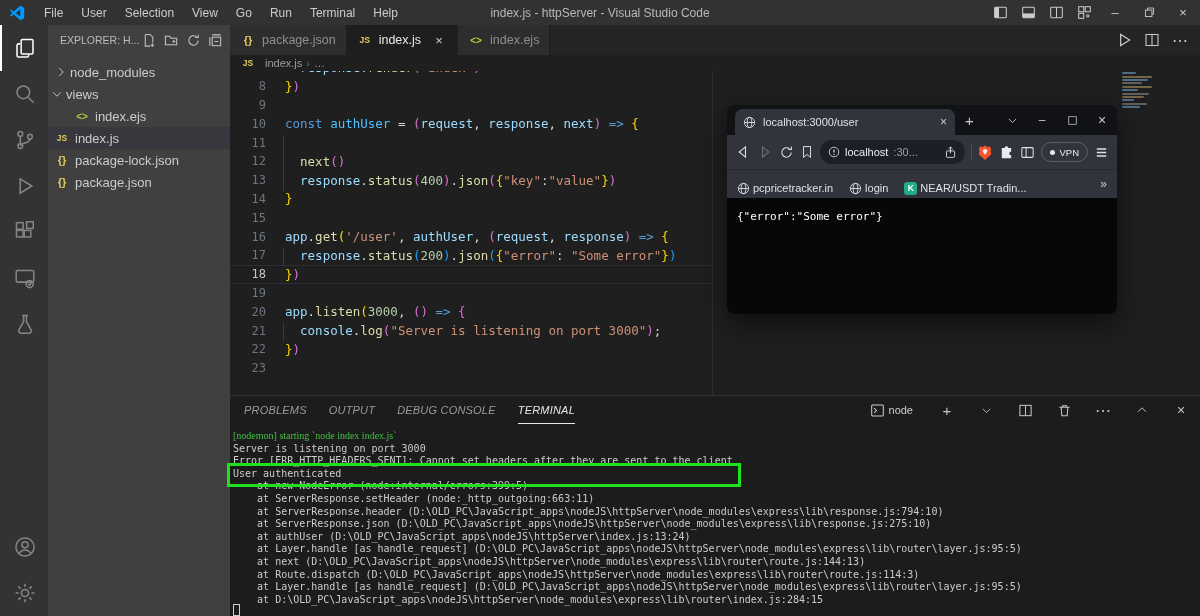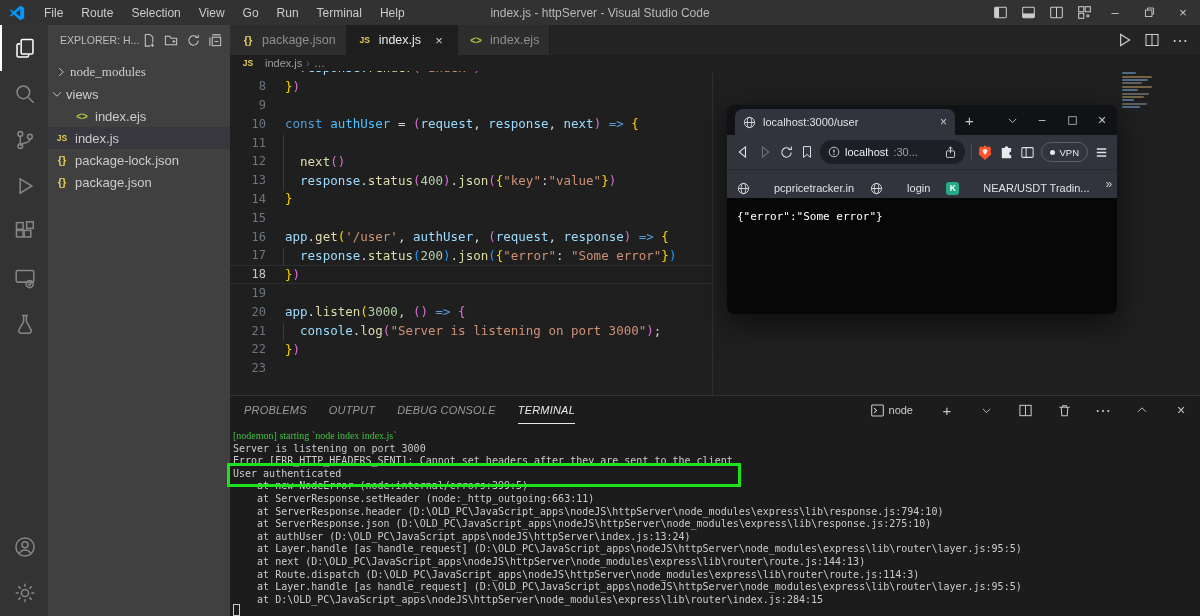--- a/index.html
+++ b/index.html
@@ -97,39 +97,39 @@
   .bw { width:30px; height:28px; display:flex; align-items:center; justify-content:center; font-size:12px; color:#c9cbd0; }
   #b-toolbar { height:34px; background:#31343c; display:flex; align-items:center; padding:0 8px; gap:6px; }
   .nav-ico { color:#dfe1e5; }
   .nav-ico.dis { color:#6d7076; }
   #b-address { width:152px; height:24px; background:#1c1f25; border-radius:12px; display:flex; align-items:center; padding:0 8px; gap:5px; font-size:11px; }
   #b-host { color:#eceff2; } #b-port { color:#9aa0a6; }
   #b-sep { width:1px; height:16px; background:#4a4e57; }
   #b-vpn { height:20px; border:1px solid #5a5f69; border-radius:11px; display:flex; align-items:center; gap:4px; padding:0 8px; font-size:9.5px; color:#e8eaed; }
   .vpn-dot { width:5px; height:5px; border-radius:50%; background:#e8eaed; }
   #b-bookmarks { height:29px; background:#31343c; border-top:1px solid #272a30; display:flex; align-items:center; padding:0 10px; gap:16px; font-size:11px; }
-  .bm { display:flex; align-items:center; gap:24px; white-space:nowrap;margin-top:8px; }
+  .bm { display:flex; align-items:center; gap:3px; white-space:nowrap;margin-top:8px; }
   #bm-overflow { margin-left:auto; color:#c9cbd0; font-size:12px; }
   .kucoin { width:13px; height:13px; background:#23ab87; border-radius:3px; color:#fff; font-size:8.5px; font-weight:bold; display:flex; align-items:center; justify-content:center; }
   #b-content { height:116px; background:#070707; font-family:"DejaVu Sans Mono", monospace; font-size:11px; color:#ffffff; padding:12px 10px; }
 </style>
 </head>
 <body>
 
 <div id="app">
 
   <div id="titlebar" class="abs">
     <span id="vscode-logo" class="ico">
         <svg width="16" height="16" viewBox="0 0 16 16">
           <path fill="#0098ff" d="M11.2.8 4.8 6.6 2 4.4l-1.2.6L3.4 8 .8 11l1.2.6 2.8-2.2 6.4 5.8 4-2V2.8Zm0 3.4v7.6L6.9 8Z"></path>
         </svg>
       </span>
     <div id="menubar" style="display:flex;">
         <div class="menu-item">File</div>
-        <div class="menu-item">Route</div>
+        <div class="menu-item">User</div>
         <div class="menu-item">Selection</div>
         <div class="menu-item">View</div>
         <div class="menu-item">Go</div>
         <div class="menu-item">Run</div>
         <div class="menu-item">Terminal</div>
         <div class="menu-item">Help</div>
       </div>
     <div id="window-title">index.js - httpServer - Visual Studio Code</div>
     <div id="titlebar-right">
       <span class="tb-ico">
@@ -280,21 +280,21 @@
               <rect x="4.5" y="4.5" width="9" height="9"></rect>
               <path d="M7 9h4M4.5 2h9M2 4.5v9"></path>
             </svg>
           </span>
           <span class="sb-act">
             <span style="letter-spacing:1px;">⋯</span>
           </span>
         </span>
     </div>
     <div id="file-tree" style="padding-top:6px;">
-        <div class="file-row" style="padding-left: 6px; font-family: Liberation Serif, serif;">
+        <div class="file-row" style="padding-left: 6px;">
           <span class="ico chev" style="margin-right: 2px;">
             <svg width="14" height="14" viewBox="0 0 16 16" fill="none" stroke="currentColor" stroke-width="1.1">
               <path d="M6 3.5 10.5 8 6 12.5"></path>
             </svg>
           </span>
           <span>node_modules</span>
         </div>
         <div class="file-row" style="padding-left: 2px;">
           <span class="ico chev" style="margin-right: 2px;">
             <svg width="14" height="14" viewBox="0 0 16 16" fill="none" stroke="currentColor" stroke-width="1.1">

